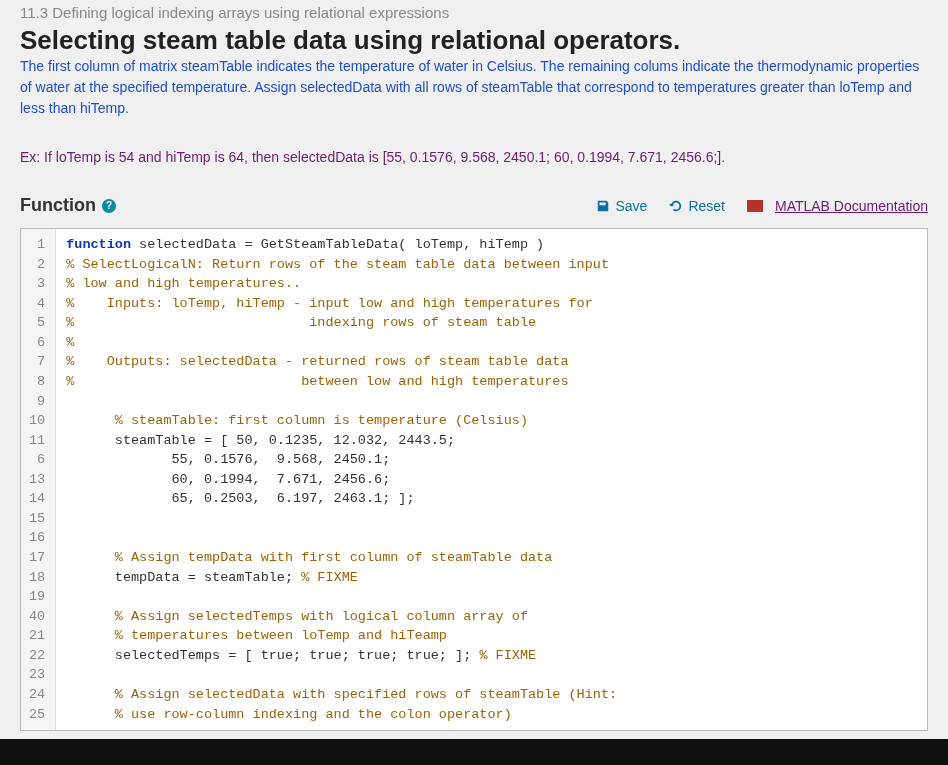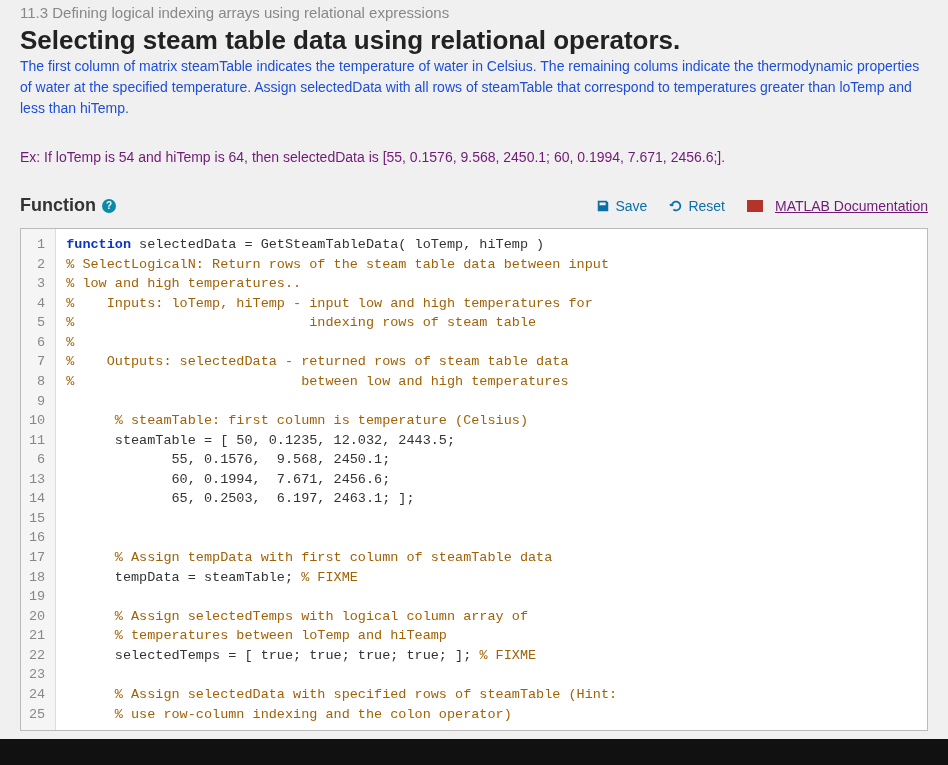--- a/index.html
+++ b/index.html
@@ -182,21 +182,21 @@
       <div>10</div>
       <div>11</div>
       <div>6</div>
       <div>13</div>
       <div>14</div>
       <div>15</div>
       <div>16</div>
       <div>17</div>
       <div>18</div>
       <div>19</div>
-      <div>20</div>
+      <div>40</div>
       <div>21</div>
       <div>22</div>
       <div>23</div>
       <div>24</div>
       <div>25</div>
     </div>
   <div class="code" id="code"><div><span></span><span class="kw">function</span><span> selectedData = GetSteamTableData( loTemp, hiTemp )</span></div><div><span class="cm">% SelectLogicalN: Return rows of the steam table data between input</span></div><div><span class="cm">% low and high temperatures..</span></div><div><span class="cm">%    Inputs: loTemp, hiTemp - input low and high temperatures for</span></div><div><span class="cm">%                             indexing rows of steam table</span></div><div><span class="cm">%</span></div><div><span class="cm">%    Outputs: selectedData - returned rows of steam table data</span></div><div><span class="cm">%                            between low and high temperatures</span></div><div>&nbsp;</div><div><span class="cm">      % steamTable: first column is temperature (Celsius)</span></div><div>      steamTable = [ 50, 0.1235, 12.032, 2443.5;</div><div>             55, 0.1576,  9.568, 2450.1;</div><div>             60, 0.1994,  7.671, 2456.6;</div><div>             65, 0.2503,  6.197, 2463.1; ];</div><div>&nbsp;</div><div>&nbsp;</div><div><span class="cm">      % Assign tempData with first column of steamTable data</span></div><div><span>      tempData = steamTable; </span><span class="cm">% FIXME</span></div><div>&nbsp;</div><div><span class="cm">      % Assign selectedTemps with logical column array of</span></div><div><span class="cm">      % temperatures between loTemp and hiTeamp</span></div><div><span>      selectedTemps = [ true; true; true; true; ]; </span><span class="cm">% FIXME</span></div><div>&nbsp;</div><div><span class="cm">      % Assign selectedData with specified rows of steamTable (Hint:</span></div><div><span class="cm">      % use row-column indexing and the colon operator)</span></div></div>
 </div>
 
 <div class="bottom-bar"></div>

